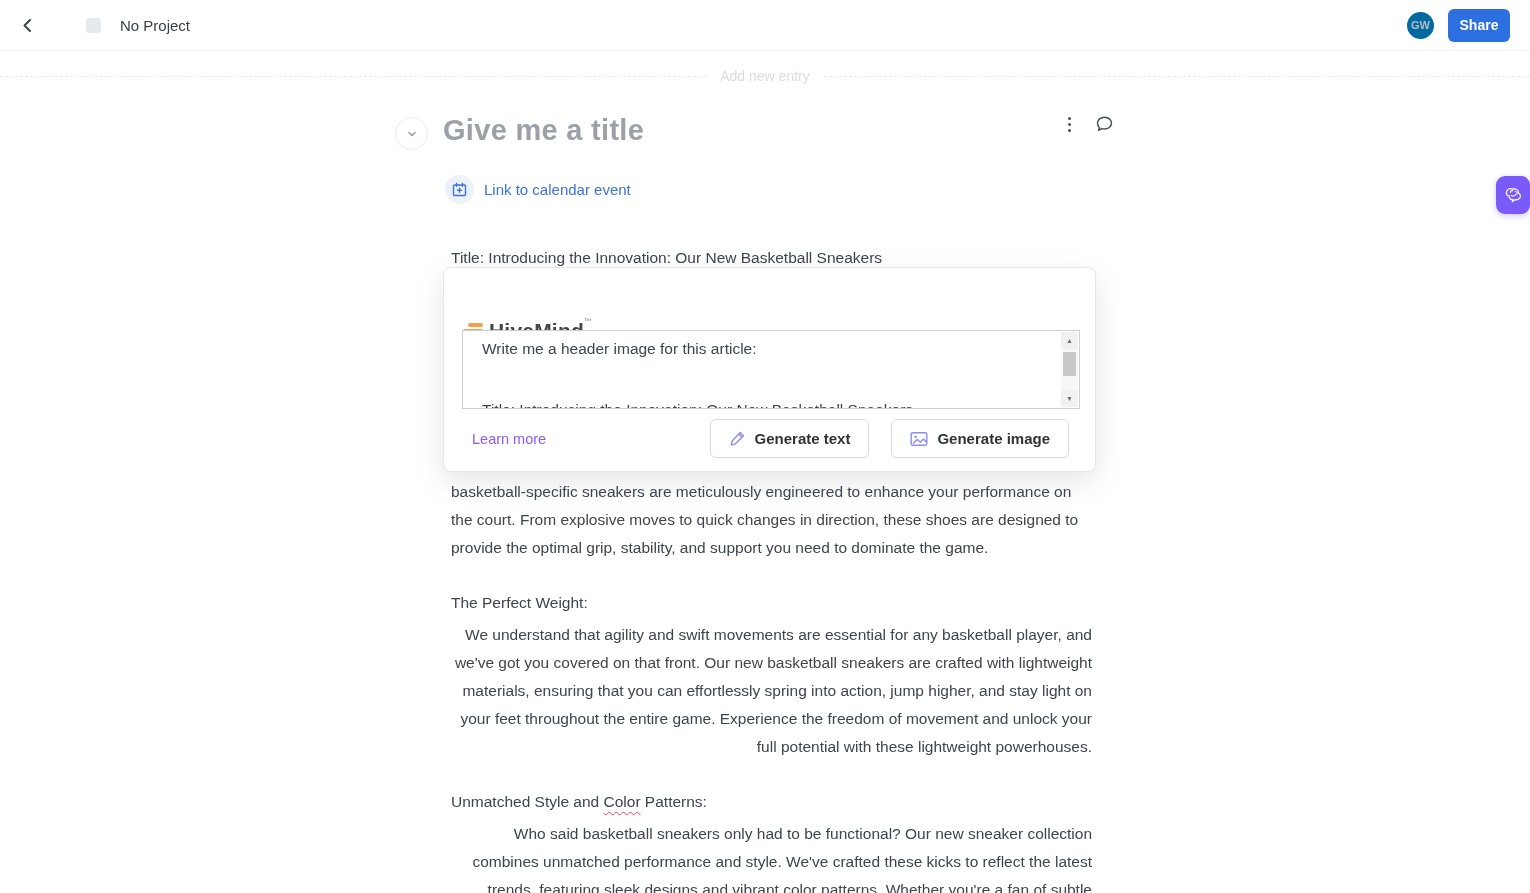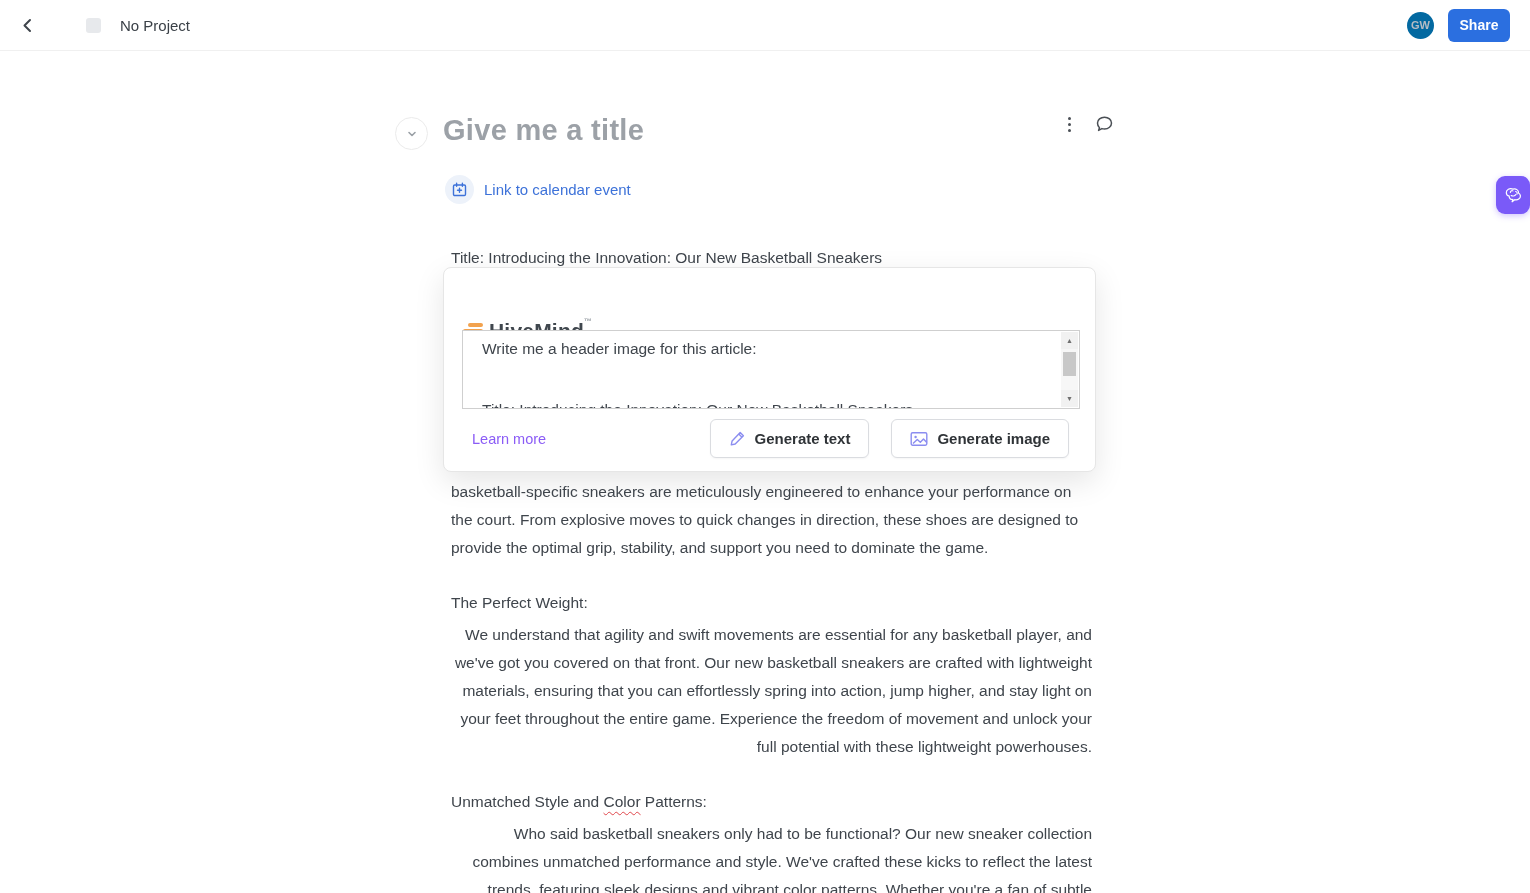--- a/index.html
+++ b/index.html
@@ -108,20 +108,25 @@
     <div class="project-chip">
       <span class="proj-square"></span>
       <span class="proj-label">No Project</span>
     </div>
     <div class="top-right">
       <div class="avatar">GW</div>
       <button class="share-btn">Share</button>
     </div>
   </header>
 
+  <div class="add-entry">
+    <span class="dash-line"></span>
+    <span class="add-entry-label">Add new entry</span>
+    <span class="dash-line"></span>
+  </div>
 
   <button class="collapse-btn">
     <svg width="12" height="12" viewBox="0 0 12 12" fill="none">
         <path d="M3 4.5 L6 7.5 L9 4.5" stroke="#9aa0a6" stroke-width="1.6" stroke-linecap="round" stroke-linejoin="round"></path>
       </svg>
   </button>
   <h1 class="note-title">Give me a title</h1>
 
   <div class="note-actions">
     <button class="icon-btn">

